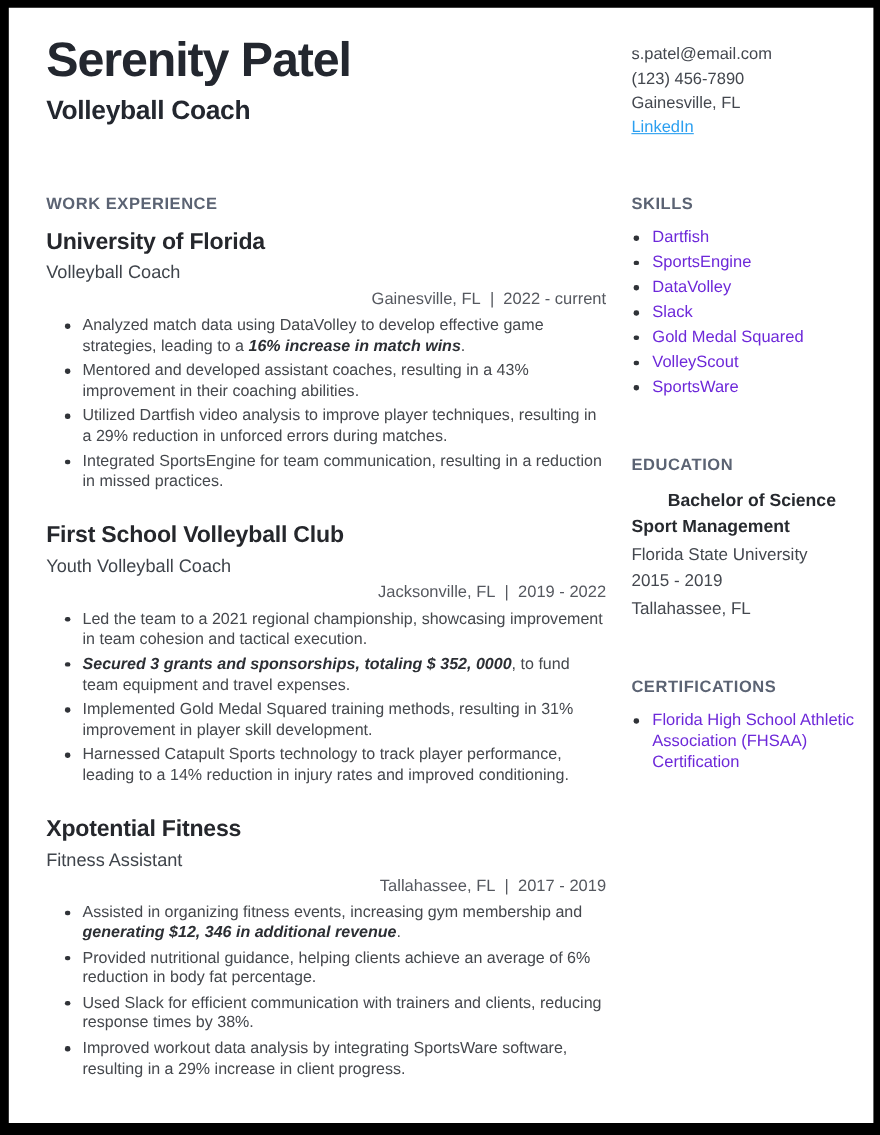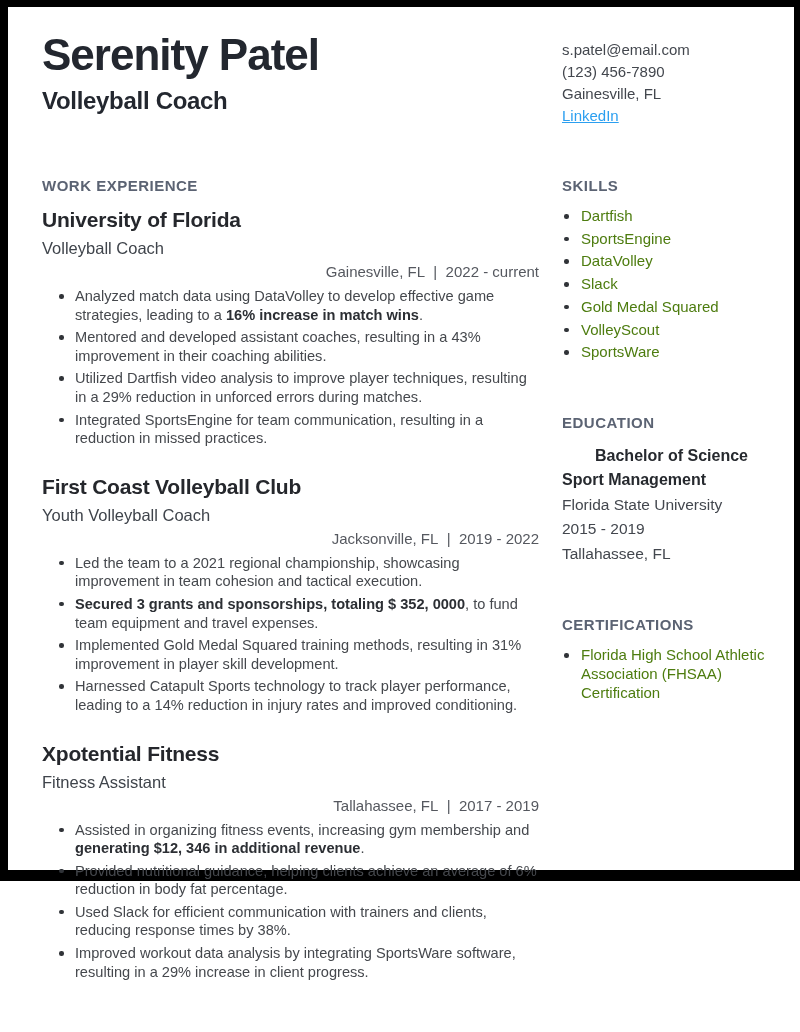--- a/index.html
+++ b/index.html
@@ -3,26 +3,26 @@
 <meta charset="utf-8">
 <style>
   * { margin: 0; padding: 0; box-sizing: border-box; }
   html, body { background: #ffffff; }
   body {
     width: 800px; height: 1032px;
     font-family: "Liberation Sans", "DejaVu Sans", sans-serif;
     overflow: hidden;
   }
   .page {
-    width: 800px; height: 881px;
+    width: 800px; height: 1032px;
     background: #ffffff;
     border-style: solid;
     border-color: #000000;
     border-width: 7px 6px 11px 8px;
-    padding: 26px 24px 20px 34px;
+    padding: 26px 12px 20px 34px;
   }
   .grid {
     display: grid;
     grid-template-columns: 1fr 208px;
     column-gap: 23px;
   }
 
   
   .person-name {
     font-size: 44px;
@@ -95,33 +95,34 @@
     content: "";
     position: absolute;
     left: 17px;
     top: 7px;
     width: 4.5px; height: 4.5px;
     border-radius: 50%;
     background: #303338;
   }
   .em {
     font-weight: 700;
+    font-style: italic;
     color: #2c2f34;
   }
 
   
   ul.side-list {
     list-style: none;
     margin-top: 13px;
   }
   ul.side-list li {
     position: relative;
     font-size: 15px;
     line-height: 18.7px;
-    color: #4d7c0f;
+    color: #6d28d9;
     padding-left: 19px;
     margin-bottom: 4px;
   }
   ul.side-list li::before {
     content: "";
     position: absolute;
     left: 2px;
     top: 7px;
     width: 4.5px; height: 4.5px;
     border-radius: 50%;
@@ -167,21 +168,21 @@
             <div class="job-role">Volleyball Coach</div>
             <div class="job-meta">Gainesville, FL&nbsp; | &nbsp;2022 - current</div>
             <ul class="bullets">
               <li><span>Analyzed match data using DataVolley to develop effective game strategies, leading to a </span><span class="em">16% increase in match wins</span><span>.</span></li>
               <li><span>Mentored and developed assistant coaches, resulting in a 43% improvement in their coaching abilities.</span></li>
               <li><span>Utilized Dartfish video analysis to improve player techniques, resulting in a 29% reduction in unforced errors during matches.</span></li>
               <li><span>Integrated SportsEngine for team communication, resulting in a reduction in missed practices.</span></li>
             </ul>
           </section>
           <section class="job">
-            <h2 class="job-company">First Coast Volleyball Club</h2>
+            <h2 class="job-company">First School Volleyball Club</h2>
             <div class="job-role">Youth Volleyball Coach</div>
             <div class="job-meta">Jacksonville, FL&nbsp; | &nbsp;2019 - 2022</div>
             <ul class="bullets">
               <li><span>Led the team to a 2021 regional championship, showcasing improvement in team cohesion and tactical execution.</span></li>
               <li><span class="em">Secured 3 grants and sponsorships, totaling $ 352, 0000</span><span>, to fund team equipment and travel expenses.</span></li>
               <li><span>Implemented Gold Medal Squared training methods, resulting in 31% improvement in player skill development.</span></li>
               <li><span>Harnessed Catapult Sports technology to track player performance, leading to a 14% reduction in injury rates and improved conditioning.</span></li>
             </ul>
           </section>
           <section class="job">

